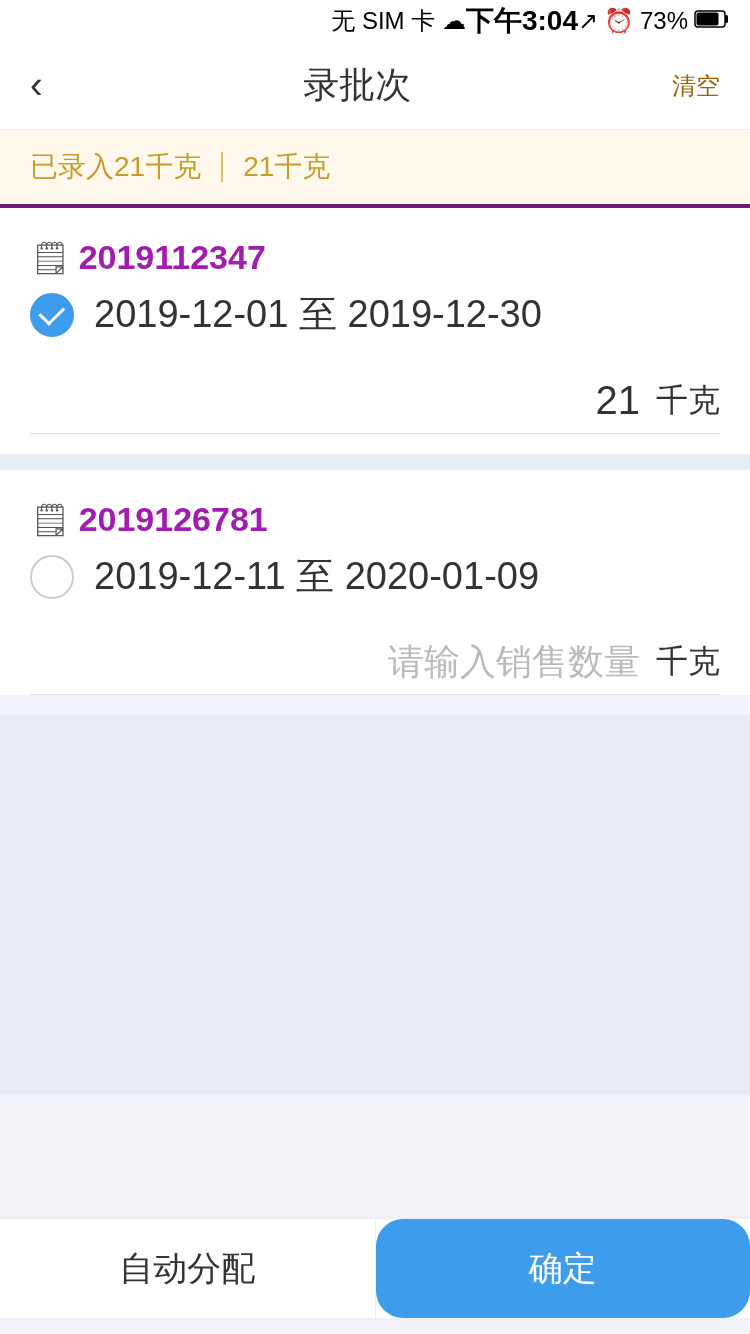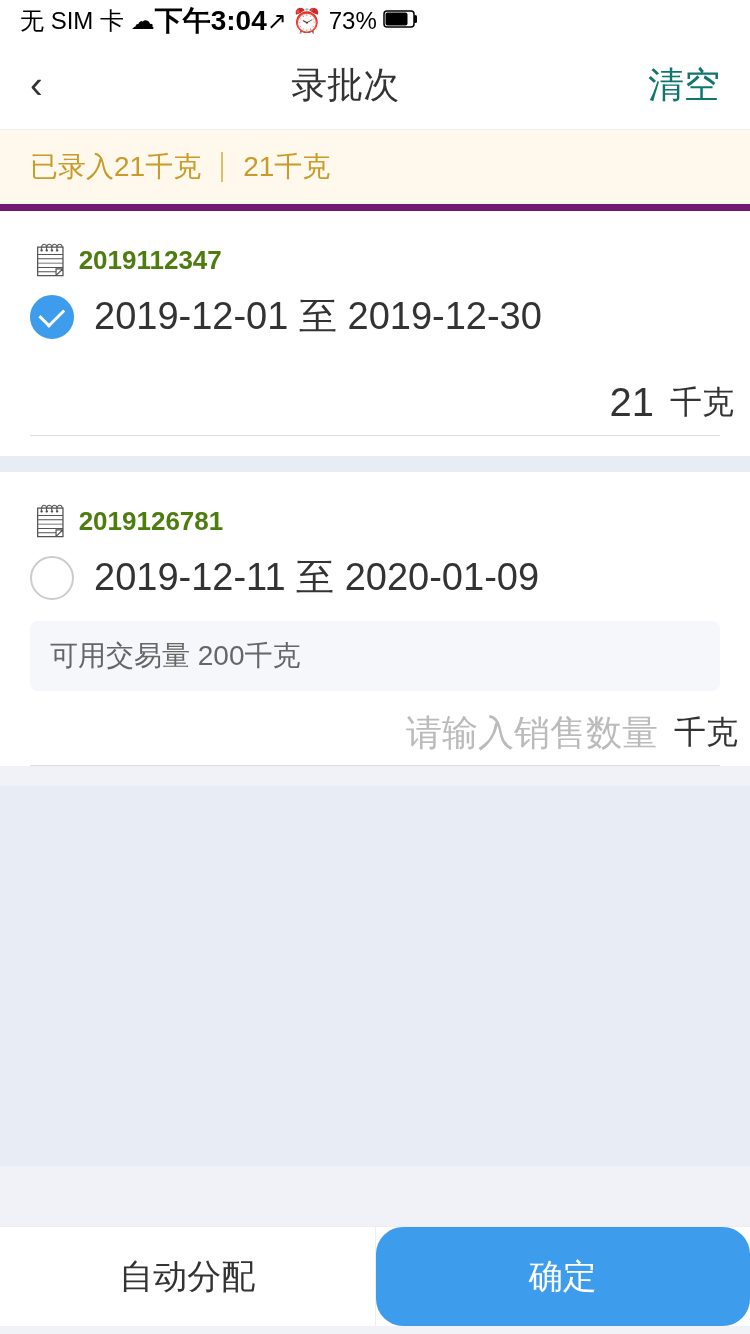--- a/index.html
+++ b/index.html
@@ -12,21 +12,21 @@
       overflow-x: hidden;
     }
 
     
     .status-bar {
       width: 750px;
       height: 42px;
       background: #fff;
       display: flex;
       align-items: center;
-      justify-content: flex-start;
+      justify-content: flex-end;
       padding: 8px 20px;
       font-size: 24px;
     }
     .status-left {
       display: flex;
       align-items: center;
       gap: 8px;
       font-size: 24px;
       color: #000;
     }
@@ -58,33 +58,33 @@
       font-size: 38px;
       color: #333;
       cursor: pointer;
     }
     .nav-title {
       font-size: 36px;
       font-weight: 400;
       color: #333;
     }
     .nav-clear {
-      font-size: 36px;
-      color: #0f766e;
+      font-size: 24px;
+      color: #a16207;
       cursor: pointer;
     }
 
     
     .info-banner {
       background: #fef9ec;
       padding: 18px 30px;
       display: flex;
       align-items: center;
       gap: 20px;
-      border-bottom: 7px solid #701a75;
+      border-bottom: 4px solid #701a75;
     }
     .info-text {
       font-size: 28px;
       color: #c89b2a;
     }
     .info-divider {
       width: 2px;
       height: 30px;
       background: #e0c060;
     }
@@ -104,23 +104,23 @@
       display: flex;
       align-items: center;
       gap: 8px;
       margin-bottom: 12px;
     }
     .batch-icon {
       font-size: 32px;
       color: #555;
     }
     .batch-id {
-      font-size: 26px;
+      font-size: 34px;
       font-weight: 600;
-      color: #4d7c0f;
+      color: #a21caf;
     }
 
     .date-row {
       display: flex;
       align-items: center;
       gap: 20px;
       margin-bottom: 18px;
     }
     .radio-circle {
       width: 44px;
@@ -159,21 +159,21 @@
     }
     .avail-text {
       font-size: 28px;
       color: #666;
     }
 
     .quantity-row {
       display: flex;
       align-items: center;
       justify-content: flex-end;
-      padding: 20px 16px 10px 30px;
+      padding: 20px 30px 10px 30px;
       background: #fff;
       gap: 16px;
     }
     .quantity-value {
       font-size: 40px;
       font-weight: 400;
       color: #333;
     }
     .quantity-unit {
       font-size: 32px;
@@ -189,21 +189,21 @@
     .section-divider {
       height: 16px;
       background: #e8ecf5;
     }
 
     
     .input-row {
       display: flex;
       align-items: center;
       justify-content: flex-end;
-      padding: 20px 12px 10px 30px;
+      padding: 20px 30px 10px 30px;
       background: #fff;
       gap: 16px;
     }
     .quantity-input {
       font-size: 36px;
       color: #bbb;
       border: none;
       outline: none;
       text-align: right;
       background: transparent;
@@ -226,21 +226,21 @@
     
     .bottom-area {
       background: #e8ecf5;
       flex: 1;
       min-height: 380px;
     }
 
     
     .footer {
       position: fixed;
-      bottom: 8px;
+      bottom: 16px;
       left: 0;
       width: 750px;
       height: 100px;
       display: flex;
       background: #fff;
       border-top: 1px solid #eee;
     }
     .footer-auto {
       flex: 1;
       display: flex;
@@ -321,23 +321,20 @@
 <div class="card">
   <div class="card-item">
     <div class="batch-id-row">
       <span class="batch-icon">🗒</span>
       <span class="batch-id">2019126781</span>
     </div>
     <div class="date-row">
       <div class="radio-circle"></div>
       <span class="date-text">2019-12-11 至 2020-01-09</span>
     </div>
-    <div class="avail-box">
-      <span class="avail-text">可用交易量 200千克</span>
-    </div>
   </div>
   <div class="input-row">
     <input class="quantity-input" type="text" placeholder="请输入销售数量" style="">
     <span class="input-unit">千克</span>
   </div>
   <hr class="input-underline">
 </div>
 
 <div class="bottom-area"></div>
 

